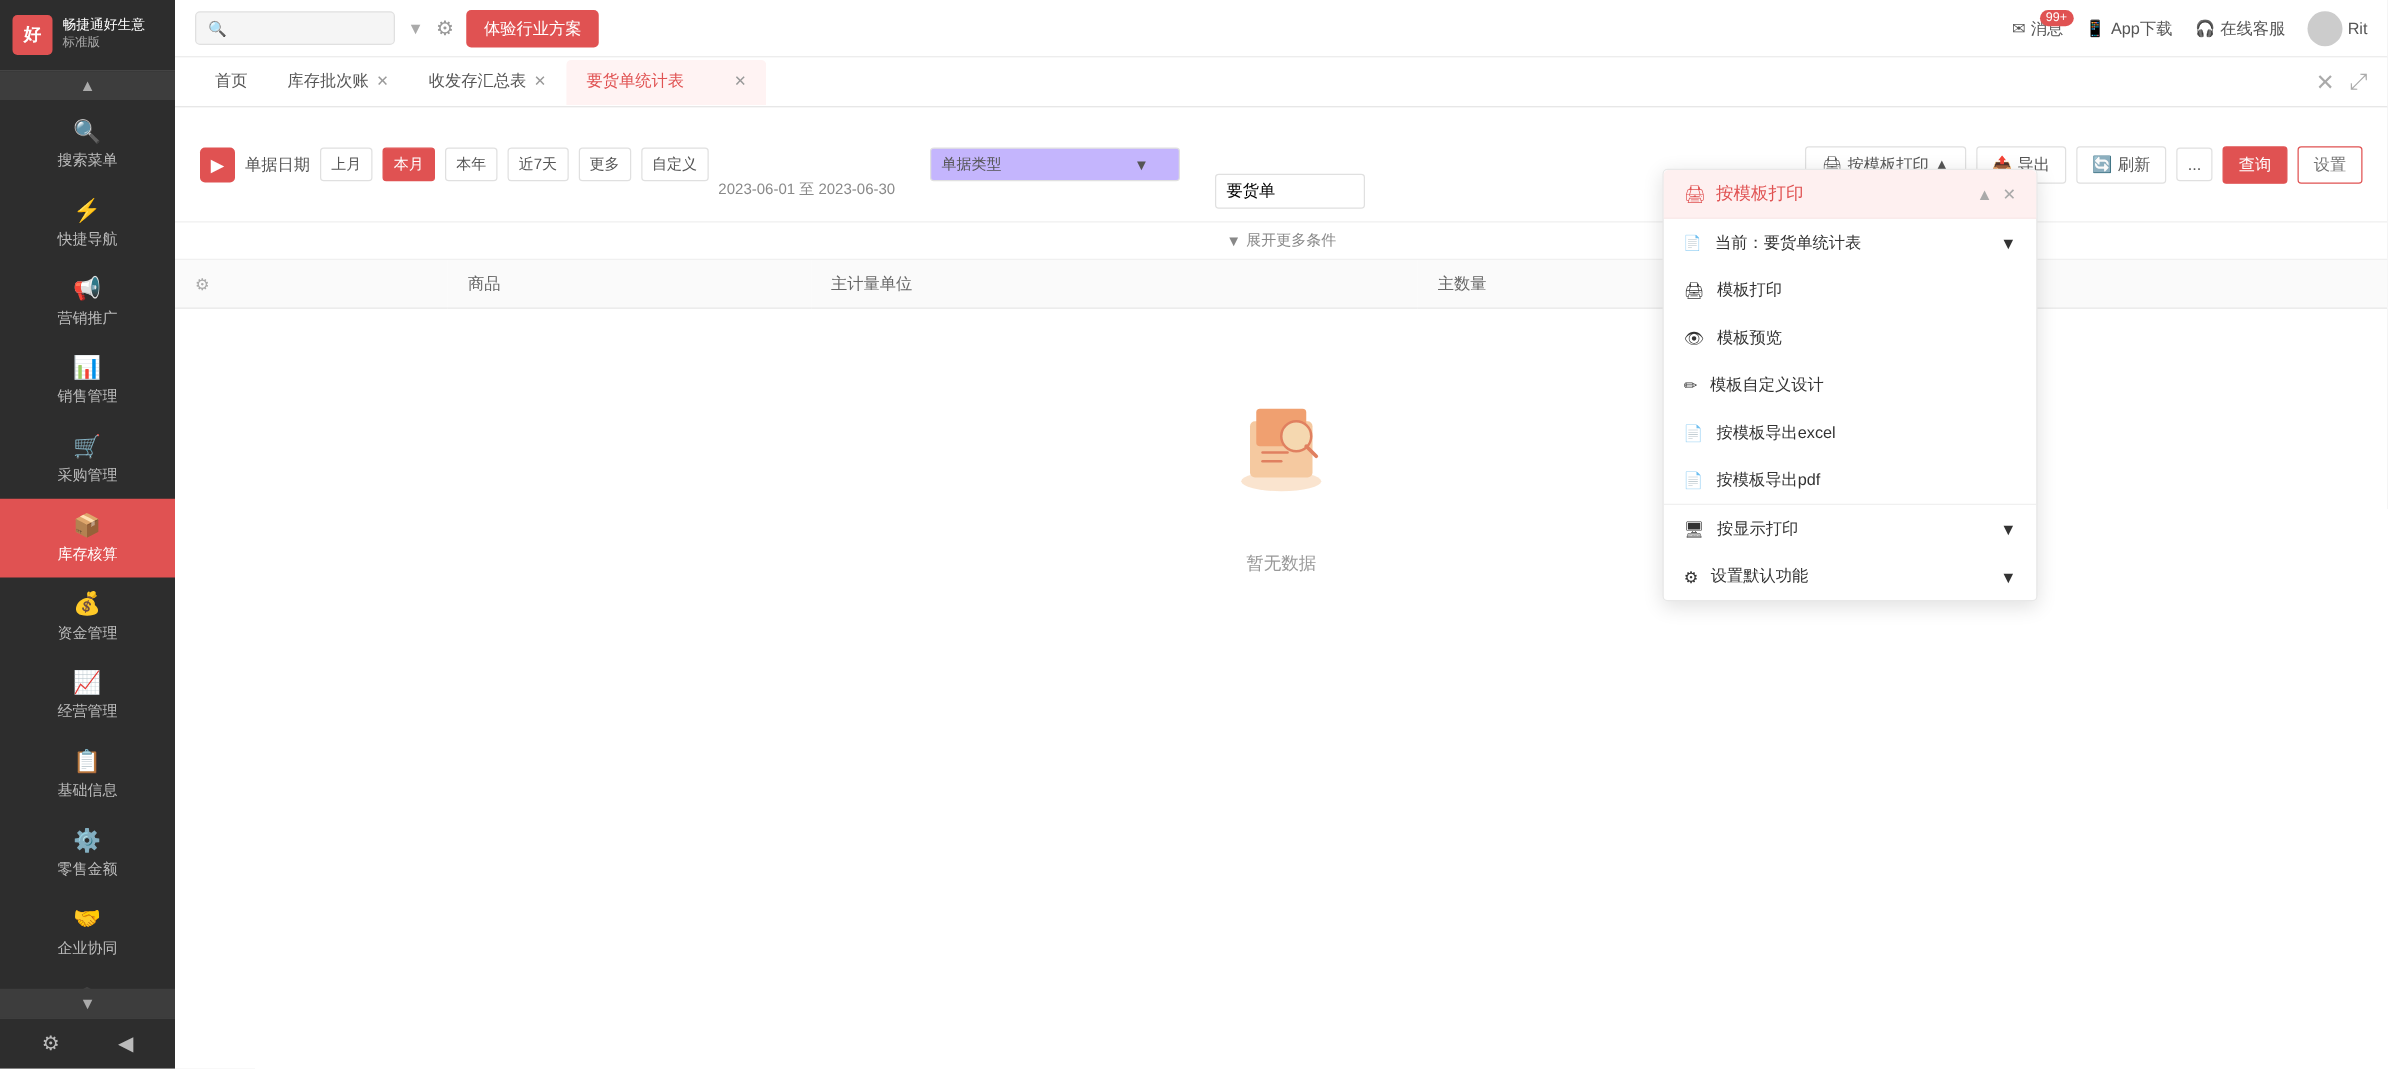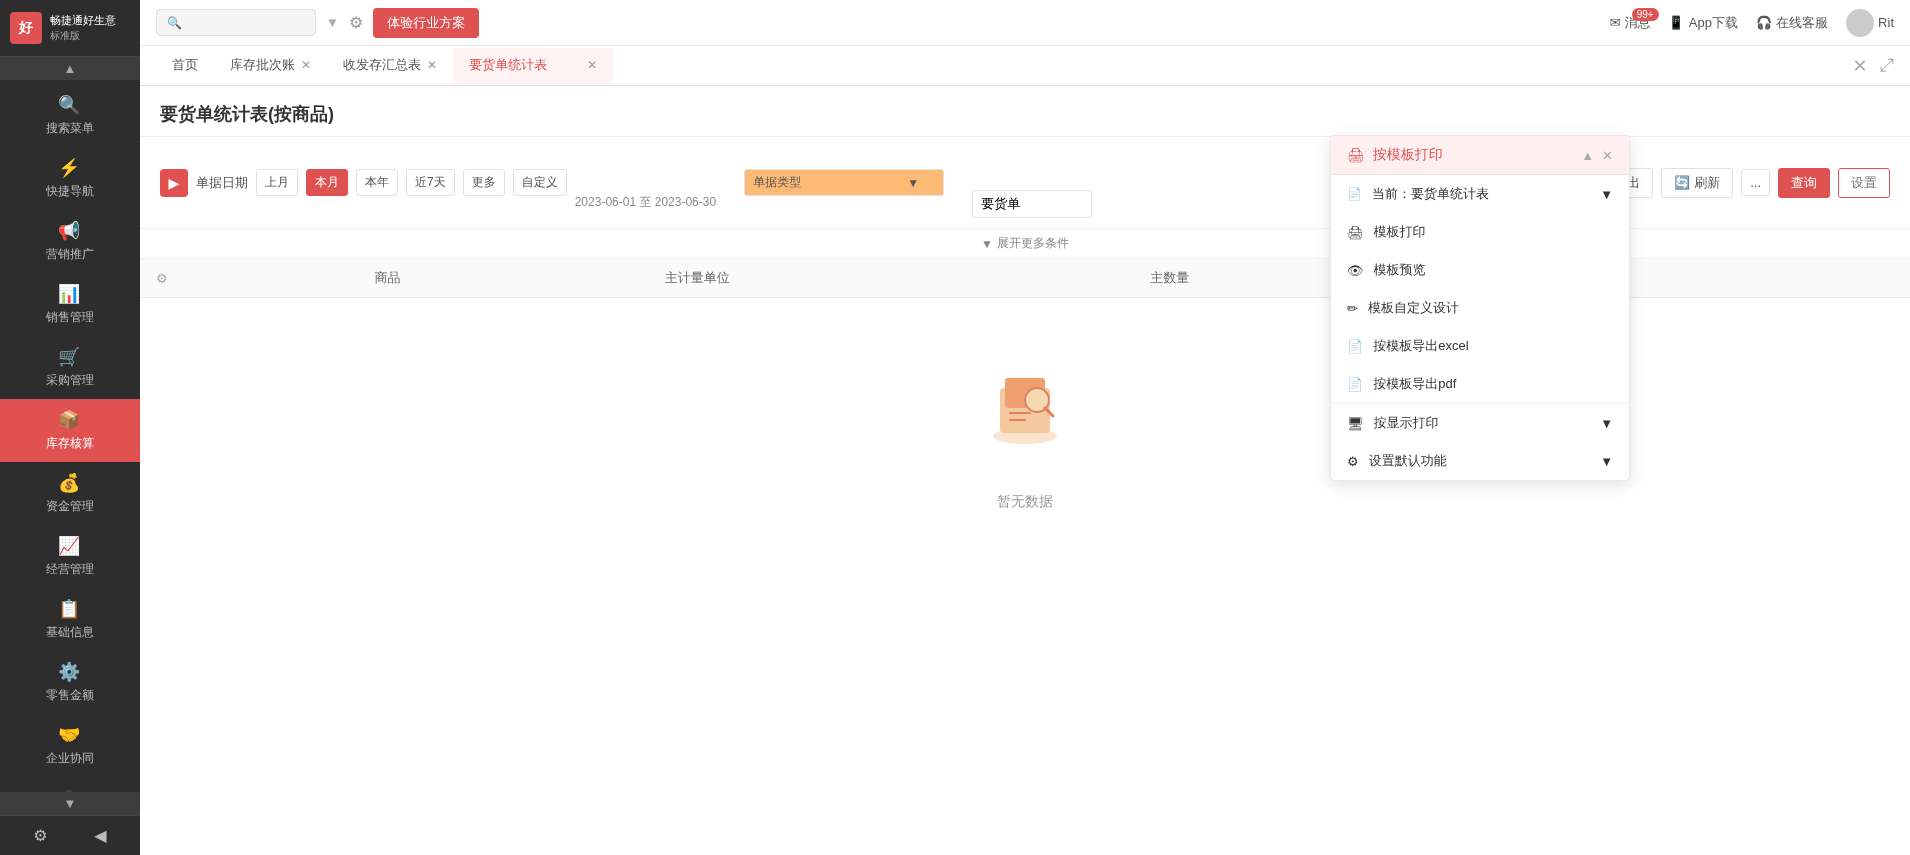--- a/index.html
+++ b/index.html
@@ -3,21 +3,21 @@
   <meta charset="utf-8">
   <style>
     * { margin: 0; padding: 0; box-sizing: border-box; }
     body { font-family: 'Microsoft YaHei', Arial, sans-serif; font-size: 13px; background: #f5f5f5; display: flex; height: 855px; overflow: hidden; }
 
     
     .sidebar { width: 140px; background: #2d2d2d; color: #ccc; display: flex; flex-direction: column; height: 100%; flex-shrink: 0; }
     .sidebar-logo { padding: 12px 10px; display: flex; align-items: center; gap: 8px; border-bottom: 1px solid #444; }
     .sidebar-logo-icon { width: 32px; height: 32px; background: #e05252; border-radius: 4px; display: flex; align-items: center; justify-content: center; color: white; font-size: 14px; font-weight: bold; }
     .sidebar-logo-text { font-size: 11px; color: #fff; line-height: 1.4; }
-    .sidebar-logo-text .sub { color: #aaa; font-size: 10px; }
+    .sidebar-logo-text .sub { color: #aaa; font-size: 10px; font-family: Liberation Mono, monospace; }
     .sidebar-nav { flex: 1; overflow-y: auto; padding: 4px 0; }
     .sidebar-item { display: flex; flex-direction: column; align-items: center; padding: 10px 6px; cursor: pointer; color: #bbb; font-size: 12px; gap: 4px; transition: background 0.2s; }
     .sidebar-item.active { background: #e05252; color: #fff; }
     .sidebar-item .icon { font-size: 18px; }
     .sidebar-bottom { padding: 10px; display: flex; justify-content: space-around; border-top: 1px solid #444; }
     .sidebar-bottom-icon { color: #bbb; font-size: 16px; cursor: pointer; }
     .sidebar-scroll-up, .sidebar-scroll-down { background: #3d3d3d; display: flex; align-items: center; justify-content: center; padding: 4px; cursor: pointer; color: #aaa; }
 
     
     .main { flex: 1; display: flex; flex-direction: column; overflow: hidden; background: #f0f0f0; }
@@ -44,21 +44,21 @@
     .page-header { padding: 16px 20px 10px; border-bottom: 1px solid #f0f0f0; }
     .page-title { font-size: 18px; font-weight: bold; color: #333; }
 
     
     .toolbar { padding: 10px 20px; display: flex; align-items: center; gap: 8px; border-bottom: 1px solid #f0f0f0; flex-shrink: 0; flex-wrap: wrap; }
     .toolbar-expand { width: 28px; height: 28px; background: #e05252; color: #fff; border-radius: 4px; display: flex; align-items: center; justify-content: center; cursor: pointer; font-size: 14px; flex-shrink: 0; }
     .filter-label { color: #555; font-size: 13px; white-space: nowrap; }
     .date-btn { padding: 4px 8px; border: 1px solid #e0e0e0; border-radius: 3px; font-size: 12px; cursor: pointer; color: #555; background: #fff; }
     .date-btn.active { background: #e05252; color: #fff; border-color: #e05252; }
     .date-range { font-size: 12px; color: #888; margin-top: 40px; }
-    .select-field { border: 1px solid #e0e0e0; border-radius: 3px; padding: 4px 24px 4px 8px; font-size: 12px; background: #fdba74; color: #555; min-width: 160px; cursor: pointer; display: flex; align-items: center; justify-content: space-between; }
+    .select-field { border: 1px solid #e0e0e0; border-radius: 3px; padding: 4px 24px 4px 8px; font-size: 12px; background: #c4b5fd; color: #555; min-width: 160px; cursor: pointer; display: flex; align-items: center; justify-content: space-between; }
     .toolbar-right-actions { margin-left: auto; display: flex; align-items: center; gap: 8px; }
     .action-btn { display: flex; align-items: center; gap: 4px; padding: 5px 12px; border: 1px solid #e0e0e0; border-radius: 3px; font-size: 13px; cursor: pointer; background: #fff; color: #555; }
     .action-btn.primary { background: #e05252; color: #fff; border-color: #e05252; }
     .action-btn.outline { background: #fff; color: #737373; border-color: #e05252; }
 
     
     .expand-row { padding: 6px 20px; display: flex; align-items: center; justify-content: center; border-bottom: 1px solid #f0f0f0; }
     .expand-more-btn { color: #888; font-size: 12px; cursor: pointer; display: flex; align-items: center; gap: 4px; }
 
     
@@ -197,23 +197,20 @@
       <span>要货单统计表</span>
       <span class="close">✕</span>
     </div>
     <div style="margin-left:auto; display:flex; align-items:center; gap:12px;">
       <span class="window-ctrl">✕</span>
       <span class="window-ctrl">⤢</span>
     </div>
   </div>
 
   <div class="page">
-    <div class="page-header">
-      <span class="page-title">要货单统计表(按商品)</span>
-    </div>
 
     <div class="toolbar">
       <div class="toolbar-expand">▶</div>
       <span class="filter-label">单据日期</span>
       <button class="date-btn">上月</button>
       <button class="date-btn active">本月</button>
       <button class="date-btn">本年</button>
       <button class="date-btn">近7天</button>
       <button class="date-btn">更多</button>
       <button class="date-btn">自定义</button>

